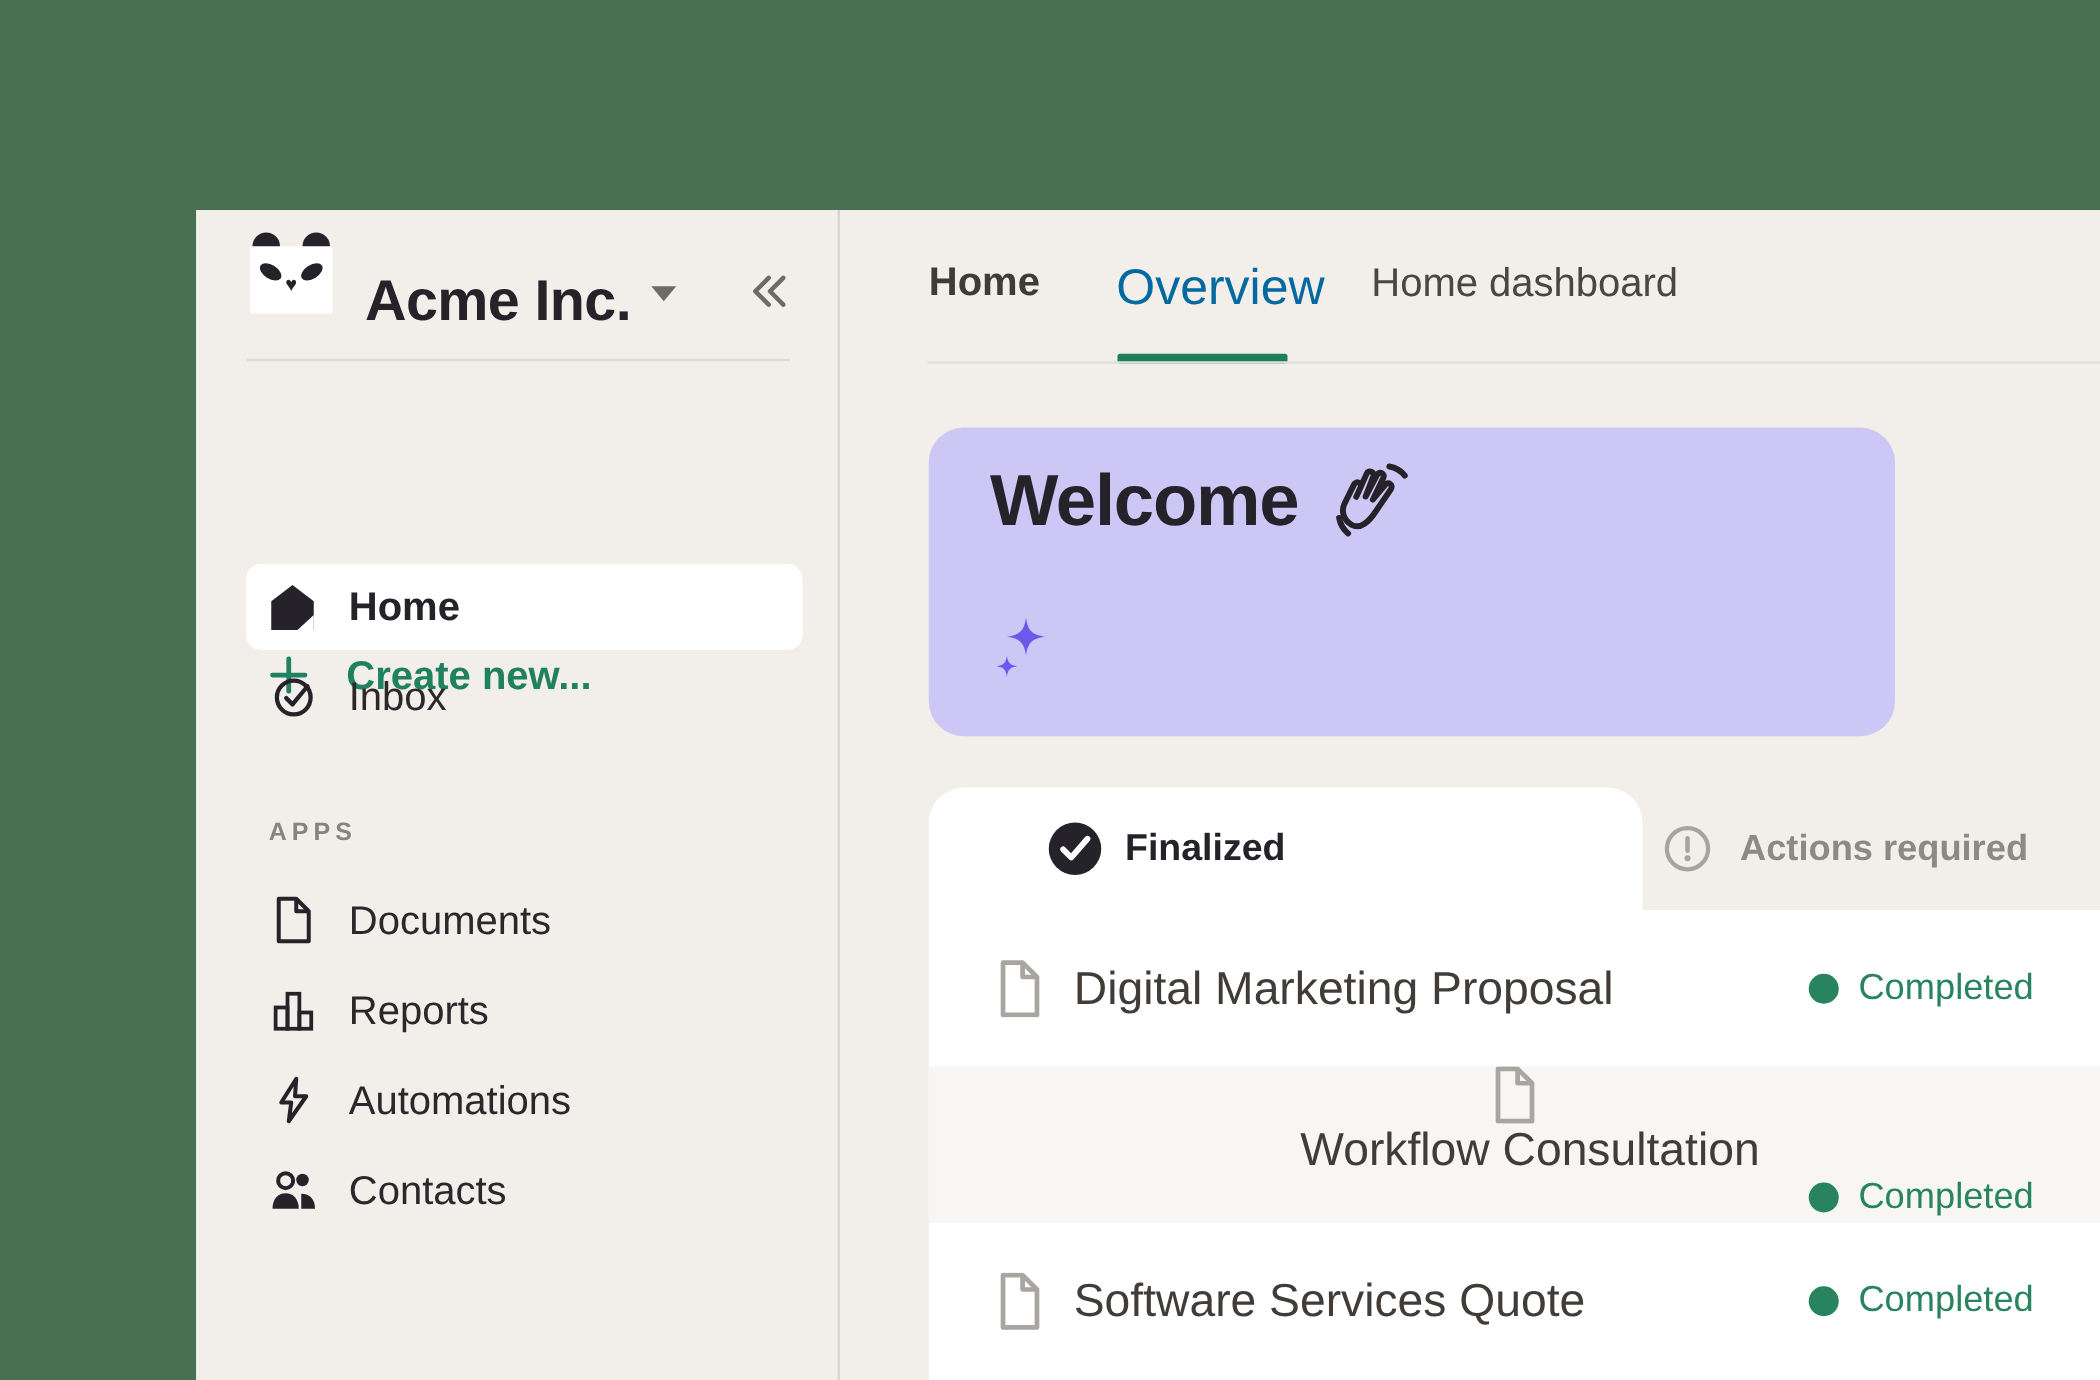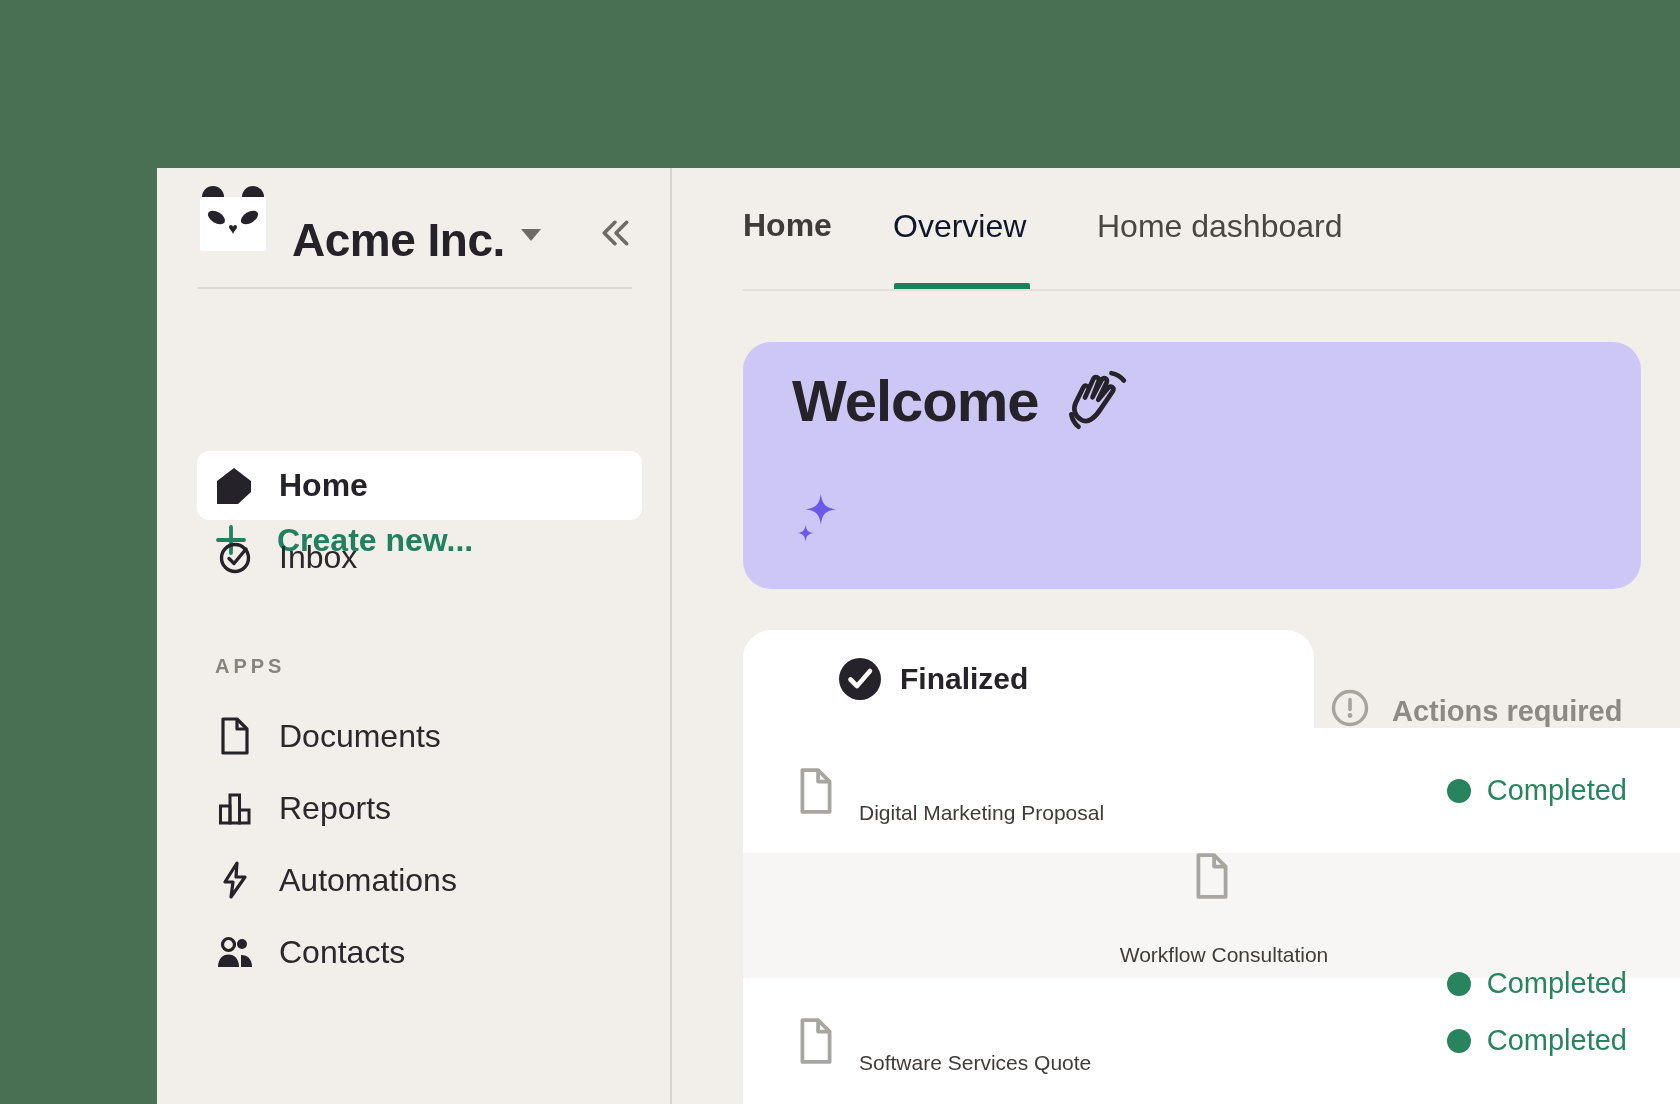--- a/index.html
+++ b/index.html
@@ -31,41 +31,41 @@
   .nav-row{position:absolute;left:58px;height:68px;display:flex;align-items:center;cursor:pointer;}
   .nav-row .label{margin-left:24px;font-size:32px;color:#2b272b;}
   .nav-inbox{top:355px;}
   .apps-label{position:absolute;left:58px;top:487px;font-size:20px;font-weight:bold;letter-spacing:4px;color:#87837d;}
   .app-doc{top:534px;}.app-rep{top:606px;}.app-auto{top:678px;}.app-cont{top:750px;}
   .nav-row .icon{width:40px;display:flex;justify-content:center;}
 
   
   .main{position:absolute;left:515px;top:0;right:0;bottom:0;}
   .page-title{position:absolute;left:71px;top:39px;font-size:32px;font-weight:bold;color:#3f3b38;cursor:pointer;}
-  .tab-overview{position:absolute;left:221px;top:40px;font-size:32px;color:#0f172a;cursor:pointer;}
+  .tab-overview{position:absolute;left:221px;top:40px;font-size:40px;color:#0369a1;cursor:pointer;}
   .tab-team{position:absolute;left:425px;top:40px;font-size:32px;color:#4a4642;cursor:pointer;}
   .tab-underline{position:absolute;left:222px;top:115px;width:136px;height:8px;background:#1c7f5e;border-radius:2px;}
   .main-divider{position:absolute;left:70px;right:0;top:121px;height:2px;background:#e3dfd9;}
 
-  .banner{position:absolute;left:71px;top:174px;width:898px;height:247px;background:#cdc7f6;border-radius:28px;}
+  .banner{position:absolute;left:71px;top:174px;width:773px;height:247px;background:#cdc7f6;border-radius:28px;}
   .banner-title{position:absolute;left:49px;top:24px;font-size:58px;font-weight:bold;color:#26222a;letter-spacing:-1px;display:flex;align-items:center;gap:22px;}
   .banner-msg{position:absolute;left:53px;top:150px;display:flex;align-items:center;gap:18px;}
   .banner-msg .txt{font-size:25px;color:#6355e0;}
   .banner-msg .txt b{font-weight:bold;color:#5d4cdd;}
 
   .fin-tab{position:absolute;left:71px;top:462px;width:530px;height:98px;background:#ffffff;border-radius:28px 28px 0 0;display:flex;align-items:center;cursor:pointer;padding-left:41px;}
   .fin-tab .label{margin-left:18px;font-size:30px;font-weight:bold;color:#26222a;}
   .fin-tab .icon{margin-left:54px;}
-  .act-tab{position:absolute;left:658px;top:462px;height:98px;display:flex;align-items:flex-end;gap:22px;cursor:pointer;}
+  .act-tab{position:absolute;left:658px;top:462px;height:98px;display:flex;align-items:center;gap:22px;cursor:pointer;}
   .act-tab .label{font-size:29px;font-weight:bold;color:#8d8984;}
 
   .doc-list{position:absolute;left:71px;top:560px;right:0;bottom:0;background:#ffffff;}
   .doc-row{height:125px;display:flex;align-items:center;padding:0 53px 0 54px;cursor:pointer;}
   .doc-row.alt{background:#f7f6f4;flex-direction:column;}
-  .doc-row .title{margin-left:24px;font-size:21px;color:#413c38;margin-top:44px;}
+  .doc-row .title{margin-left:24px;font-size:37px;color:#413c38;}
   .doc-row .status{margin-left:auto;display:flex;align-items:center;gap:16px;}
   .doc-row .dot{width:24px;height:24px;border-radius:50%;background:#27845f;}
   .doc-row .status-label{font-size:29px;color:#27845f;}
 
   svg{display:block;}
 </style>
 </head>
 <body>
 
 <div class="stage">

